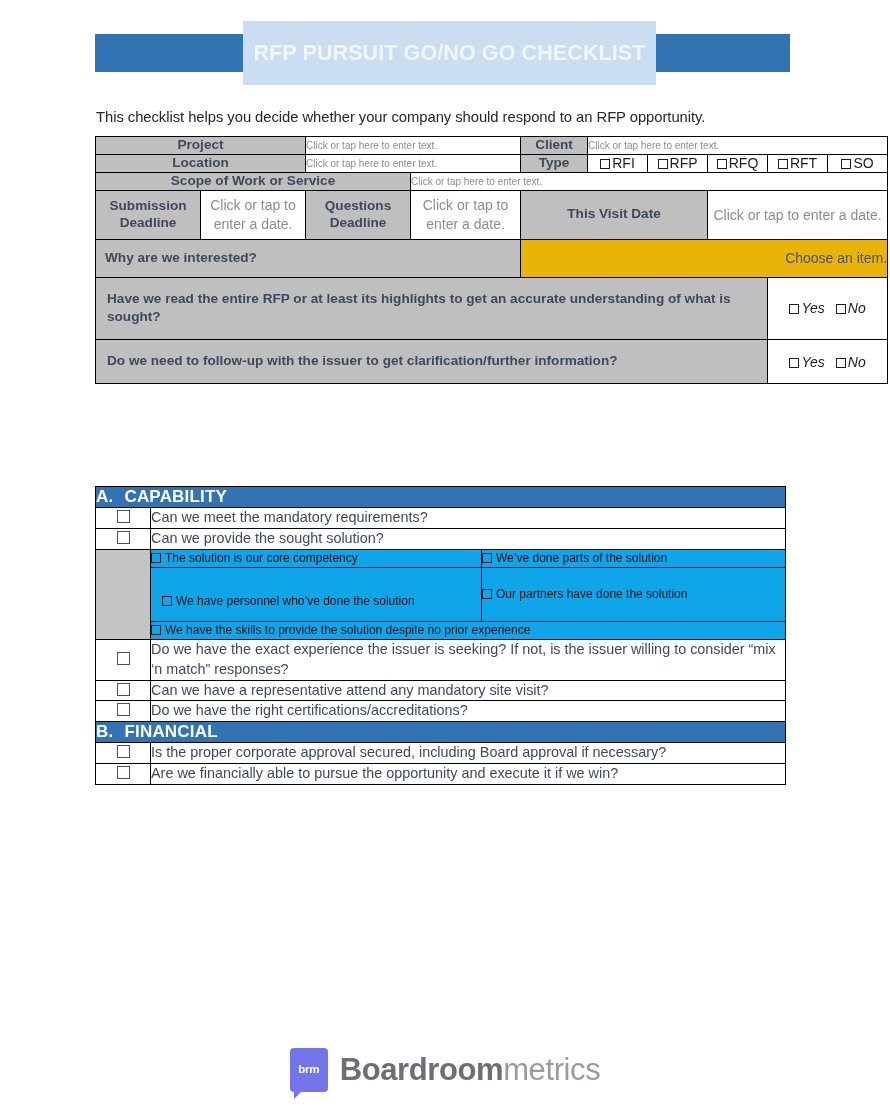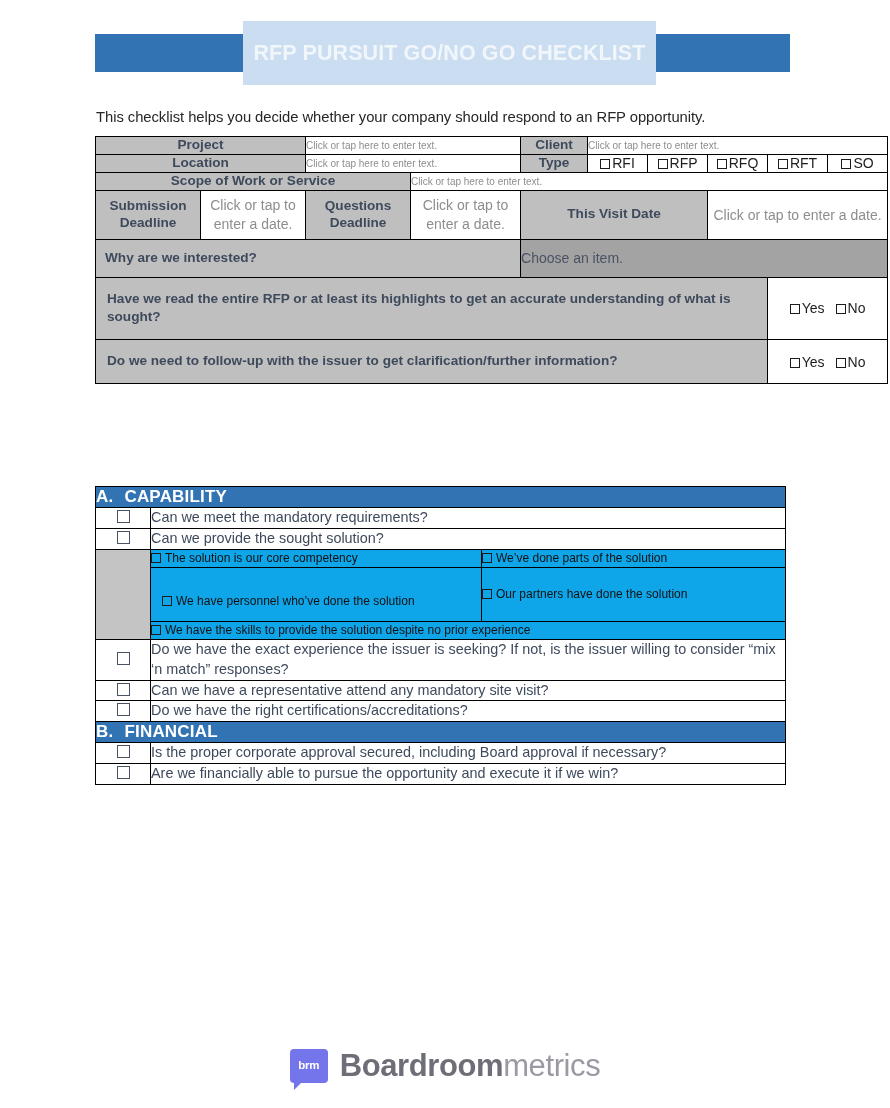--- a/index.html
+++ b/index.html
@@ -97,41 +97,42 @@
   }
   .ph-c {
     background: #fff;
     color: #8D8D8D;
     font-size: 14px;
     padding: 5px 7px;
     text-align: center;
     line-height: 1.32;
   }
   .choose {
-    background: #a3a3a3;
+    background: #eab308;
     color: #4A5264;
     font-size: 14px;
-    text-align: left;
+    text-align: right;
     padding: 6px 8px;
   }
   .typecell {
     background: #fff;
     color: #1C1C1C;
     font-size: 14px;
     text-align: center;
     padding: 6px 2px;
     white-space: nowrap;
   }
   .yesno {
     background: #fff;
     color: #1C1C1C;
     font-size: 14px;
     text-align: center;
     padding: 6px 4px;
     white-space: nowrap;
+    font-style: italic;
   }
   .box {
     display: inline-block;
     width: 10px; height: 10px;
     border: 1.4px solid #1C1C1C;
     vertical-align: -1px;
     margin-right: 2px;
   }
   .yesno .gap { display: inline-block; width: 11px; }
 
@@ -182,21 +183,21 @@
     position: absolute;
     left: 0; top: 1048px;
     width: 890px;
     display: flex;
     align-items: center;
     justify-content: center;
     gap: 12px;
   }
   .logo-mark {
     position: relative;
-    width: 38px; height: 34px;
+    width: 38px; height: 44px;
     background: #7575EB;
     border-radius: 4px;
     display: flex;
     align-items: center;
     justify-content: center;
   }
   .logo-mark::after {
     content: "";
     position: absolute;
     left: 4px; bottom: -7px;

